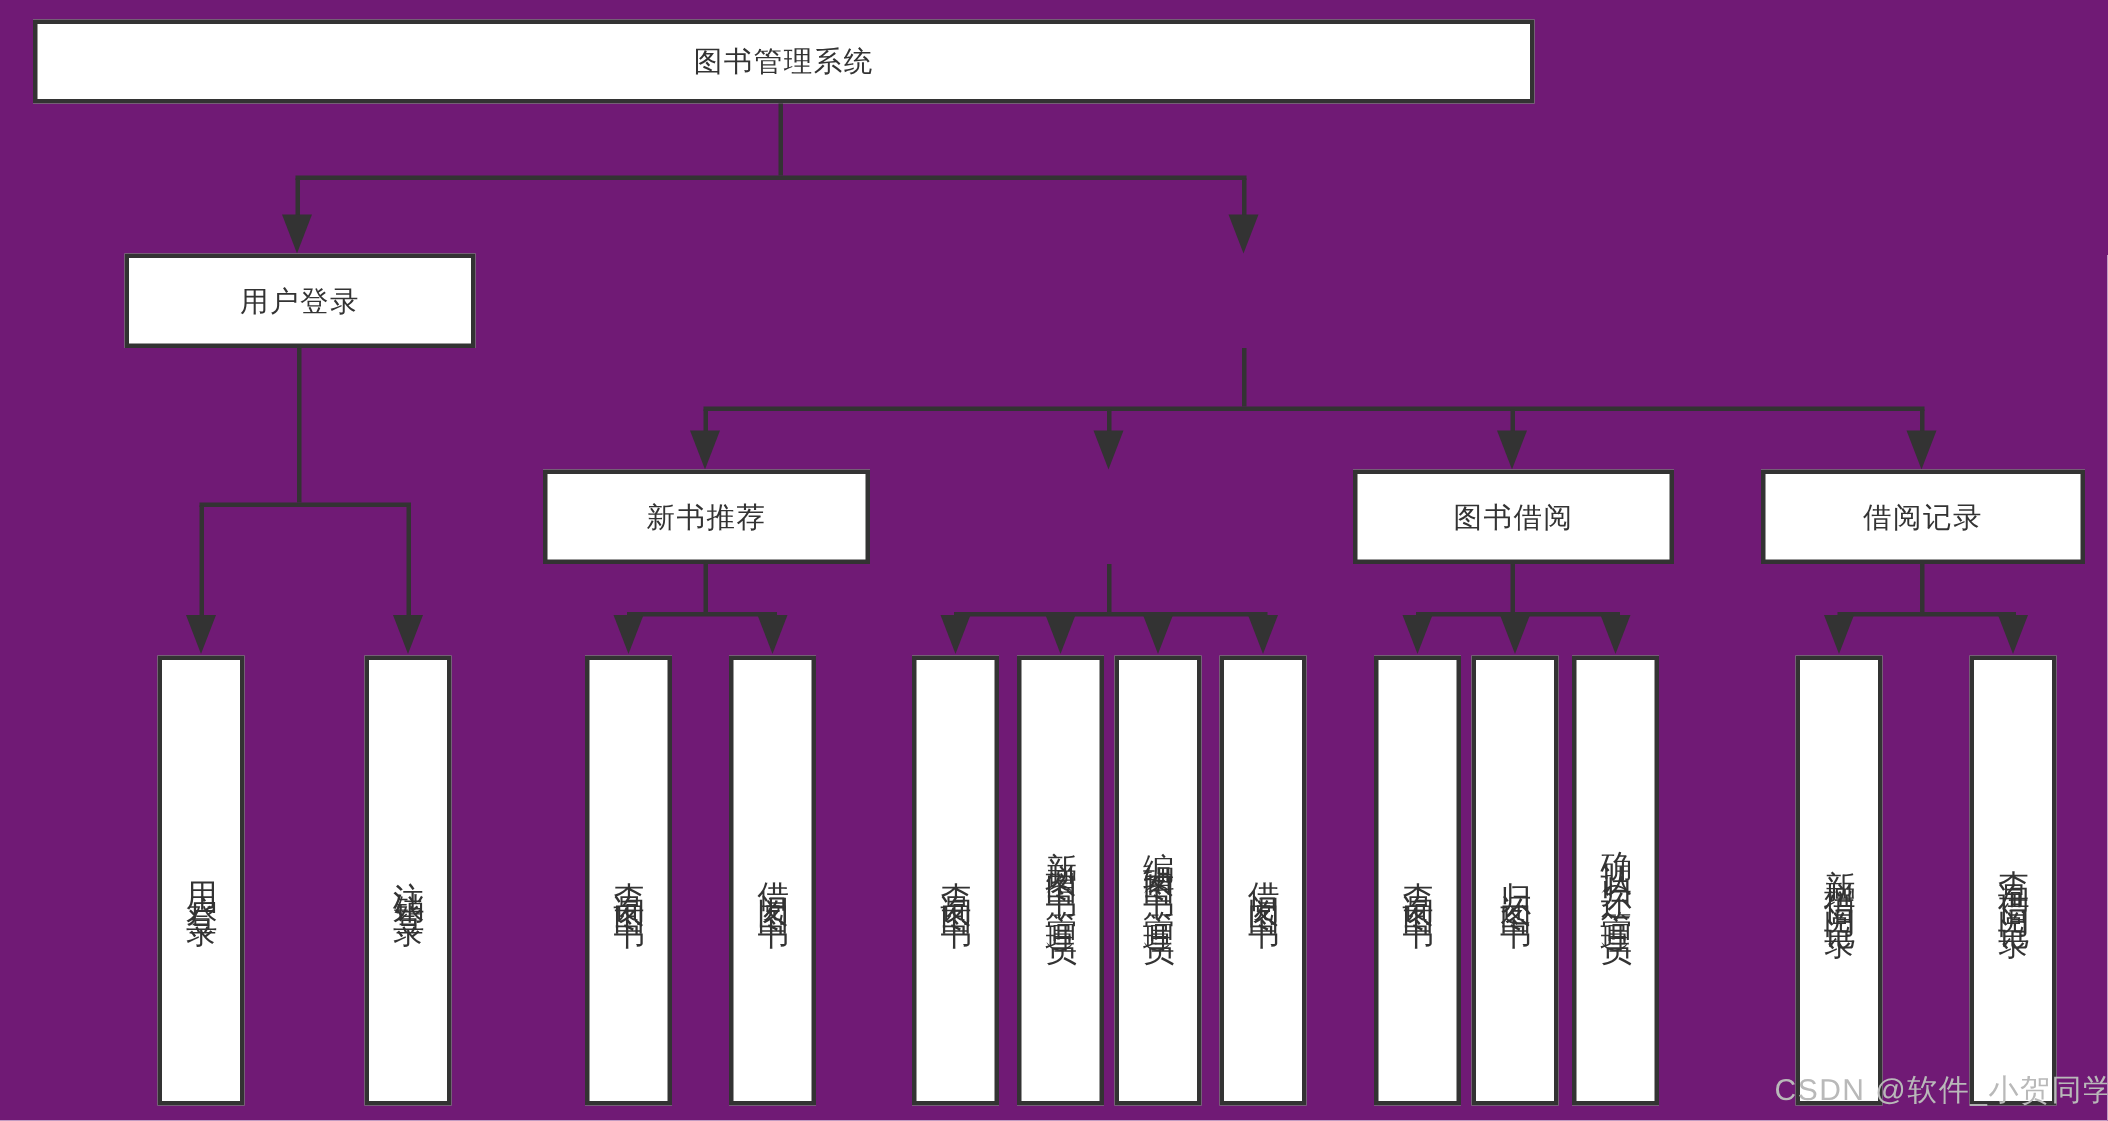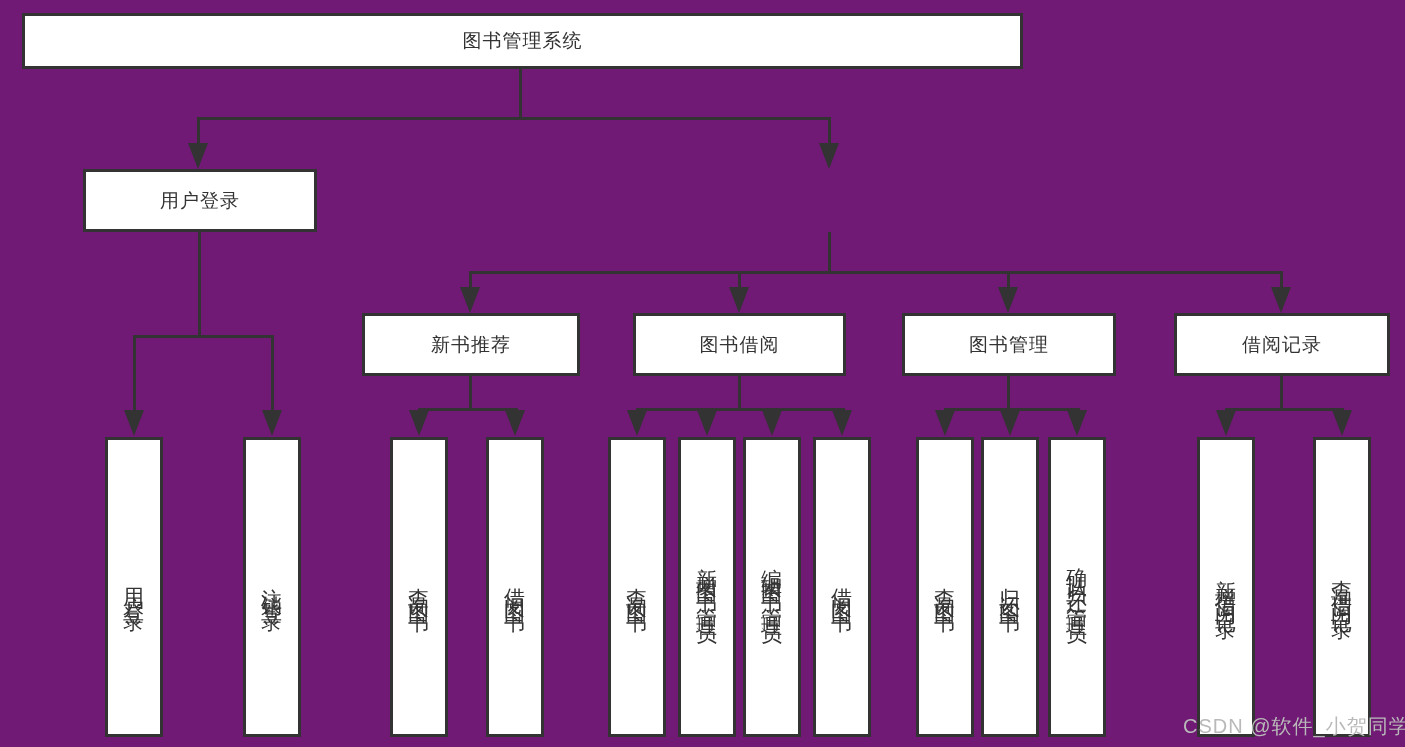--- a/index.html
+++ b/index.html
@@ -96,25 +96,22 @@
   <div class="vline" style="left:738px; top:273px; height:16px;"></div>
   <div class="arrow" style="left:729px; top:287px;"></div>
   <div class="vline" style="left:1007px; top:273px; height:16px;"></div>
   <div class="arrow" style="left:998px; top:287px;"></div>
   <div class="vline" style="left:1280px; top:273px; height:16px;"></div>
   <div class="arrow" style="left:1271px; top:287px;"></div>
 
   <div class="node h-label" style="left:362px; top:313px; width:218px; height:63px;">
     <span>新书推荐</span>
   </div>
-  <div class="node h-label" style="left:633px; top:313px; width:213px; height:63px;">
+  <div class="node h-label" style="left:902px; top:313px; width:214px; height:63px;">
     <span>图书借阅</span>
-  </div>
-  <div class="node h-label" style="left:902px; top:313px; width:214px; height:63px;">
-    <span>图书管理</span>
   </div>
   <div class="node h-label" style="left:1174px; top:313px; width:216px; height:63px;">
     <span>借阅记录</span>
   </div>
 
   <div class="vline" style="left:469px; top:376px; height:32px;"></div>
   <div class="hline" style="left:418px; top:408px; width:100px;"></div>
   <div class="arrow" style="left:409px; top:410px;"></div>
   <div class="arrow" style="left:505px; top:410px;"></div>
 

